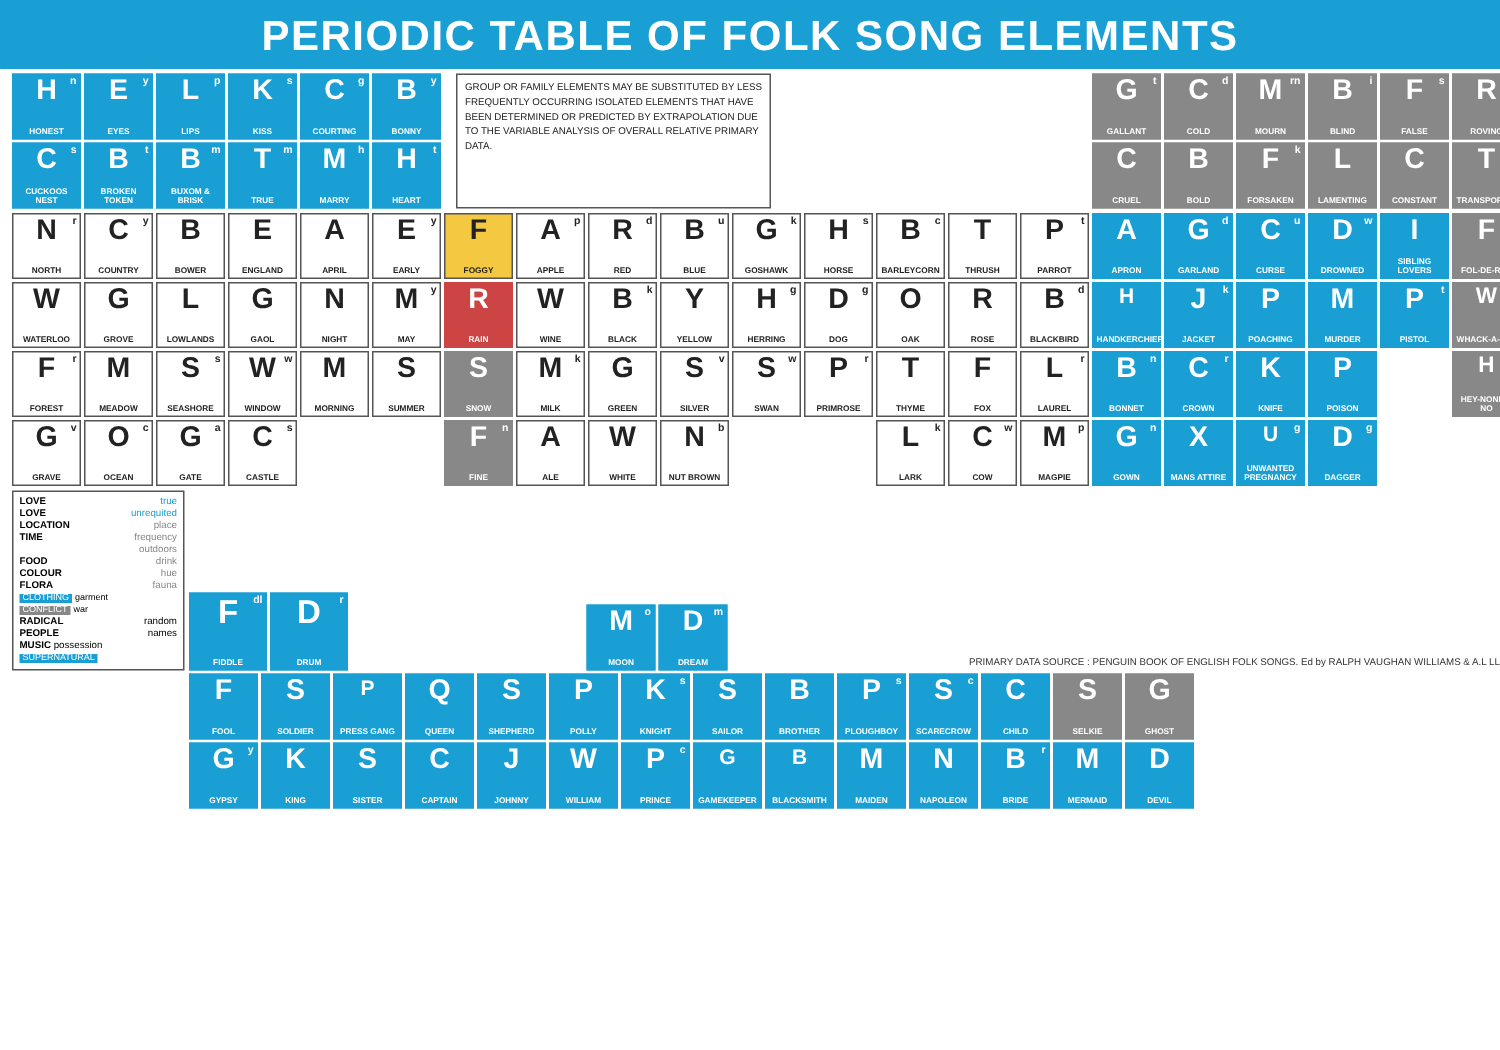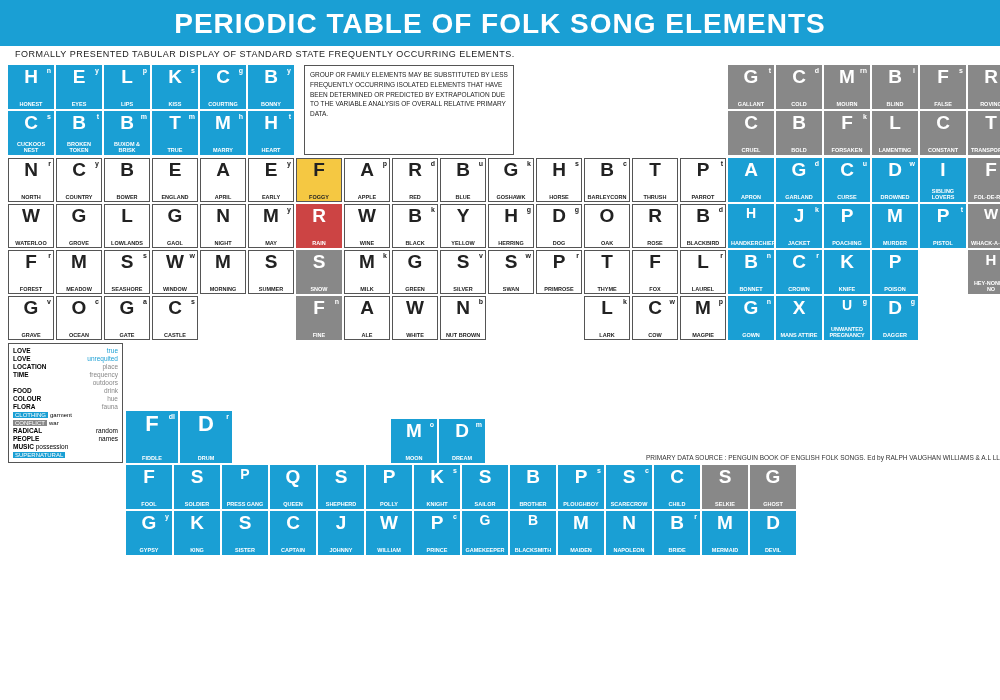--- a/index.html
+++ b/index.html
@@ -98,21 +98,20 @@
       gap: 2px;
     }
   </style>
 </head>
 <body>
 
 <div class="page">
   <div class="header">
     <h1>PERIODIC TABLE OF FOLK SONG ELEMENTS</h1>
   </div>
-  <div class="subtitle">FORMALLY PRESENTED TABULAR DISPLAY OF STANDARD STATE FREQUENTLY OCCURRING ELEMENTS.</div>
 
   <div style="display:flex; flex-direction:row; flex:1; padding:0 8px 4px 8px; gap:3px; overflow:hidden;">
 
     <div style="display:flex; flex-direction:column; flex:1; gap:2px;">
 
       <div style="display:flex; flex-direction:row; gap:2px; margin-top:3px;">
 
         <div style="display:flex; flex-direction:column; gap:2px;">
           <div class="row-g">
             <div class="e blue">

